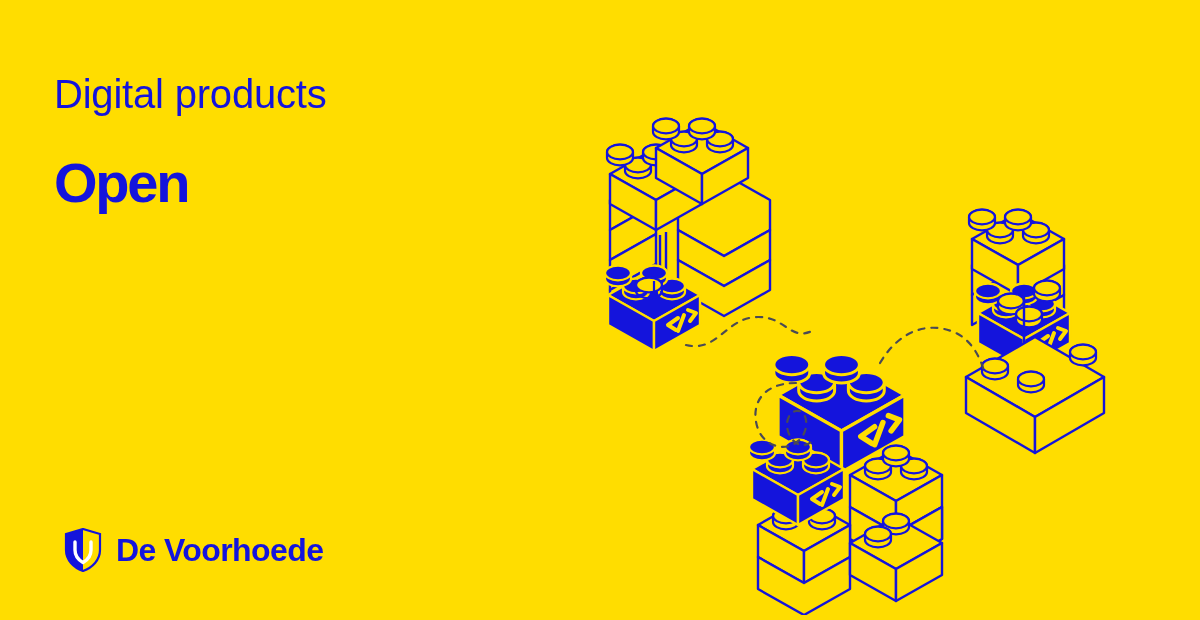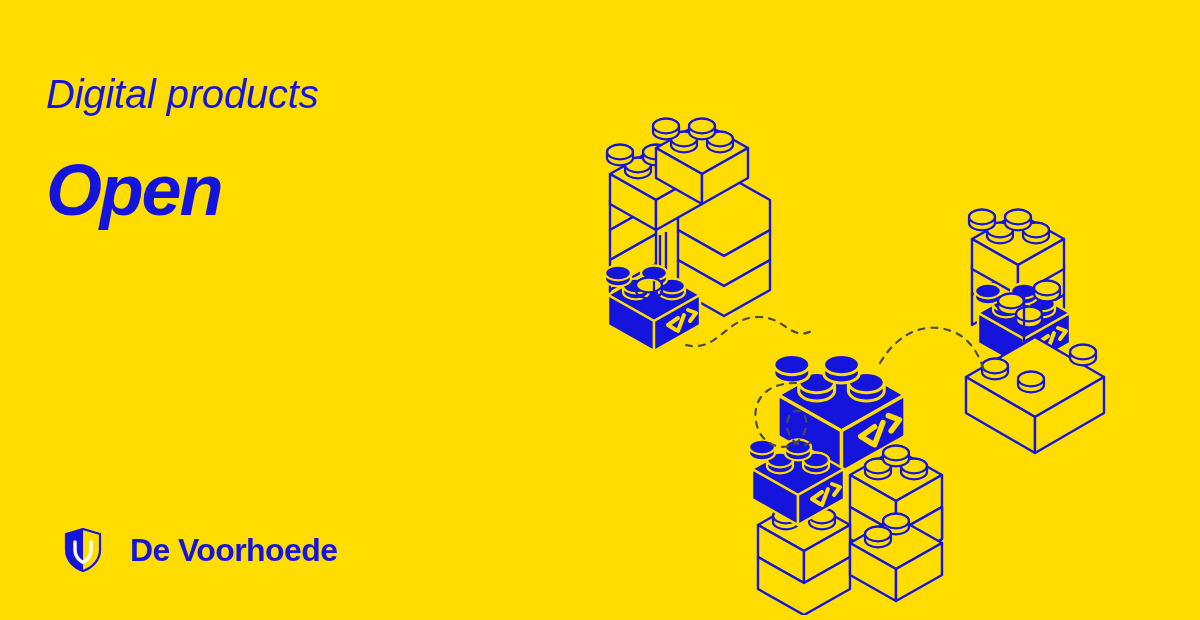--- a/index.html
+++ b/index.html
@@ -12,53 +12,52 @@
   }
   .canvas {
     position: relative;
     width: 1200px;
     height: 620px;
     overflow: hidden;
     background: #FFDD00;
   }
   .text-block {
     position: absolute;
-    left: 46px;
+    left: 54px;
     top: 72px;
     width: 520px;
-    font-style: italic;
   }
   .eyebrow {
     color: #1414DC;
     font-size: 40px;
     font-weight: 400;
     line-height: 1.12;
     letter-spacing: -0.2px;
     margin: 0;
     white-space: nowrap;
   }
   .headline {
     color: #1414DC;
-    font-size: 72px;
+    font-size: 56px;
     font-weight: 700;
     line-height: 0.99;
     letter-spacing: -2.2px;
     margin: 0;
     padding-top: 38px;
   }
   .headline .line {
     display: block;
   }
   .brand {
     position: absolute;
     left: 64px;
     bottom: 48px;
     display: flex;
     align-items: center;
-    gap: 28px;
+    gap: 14px;
   }
   .brand-mark {
     width: 38px;
     height: 44px;
     display: block;
     flex: 0 0 auto;
   }
   .brand-name {
     color: #1414DC;
     font-size: 32px;

